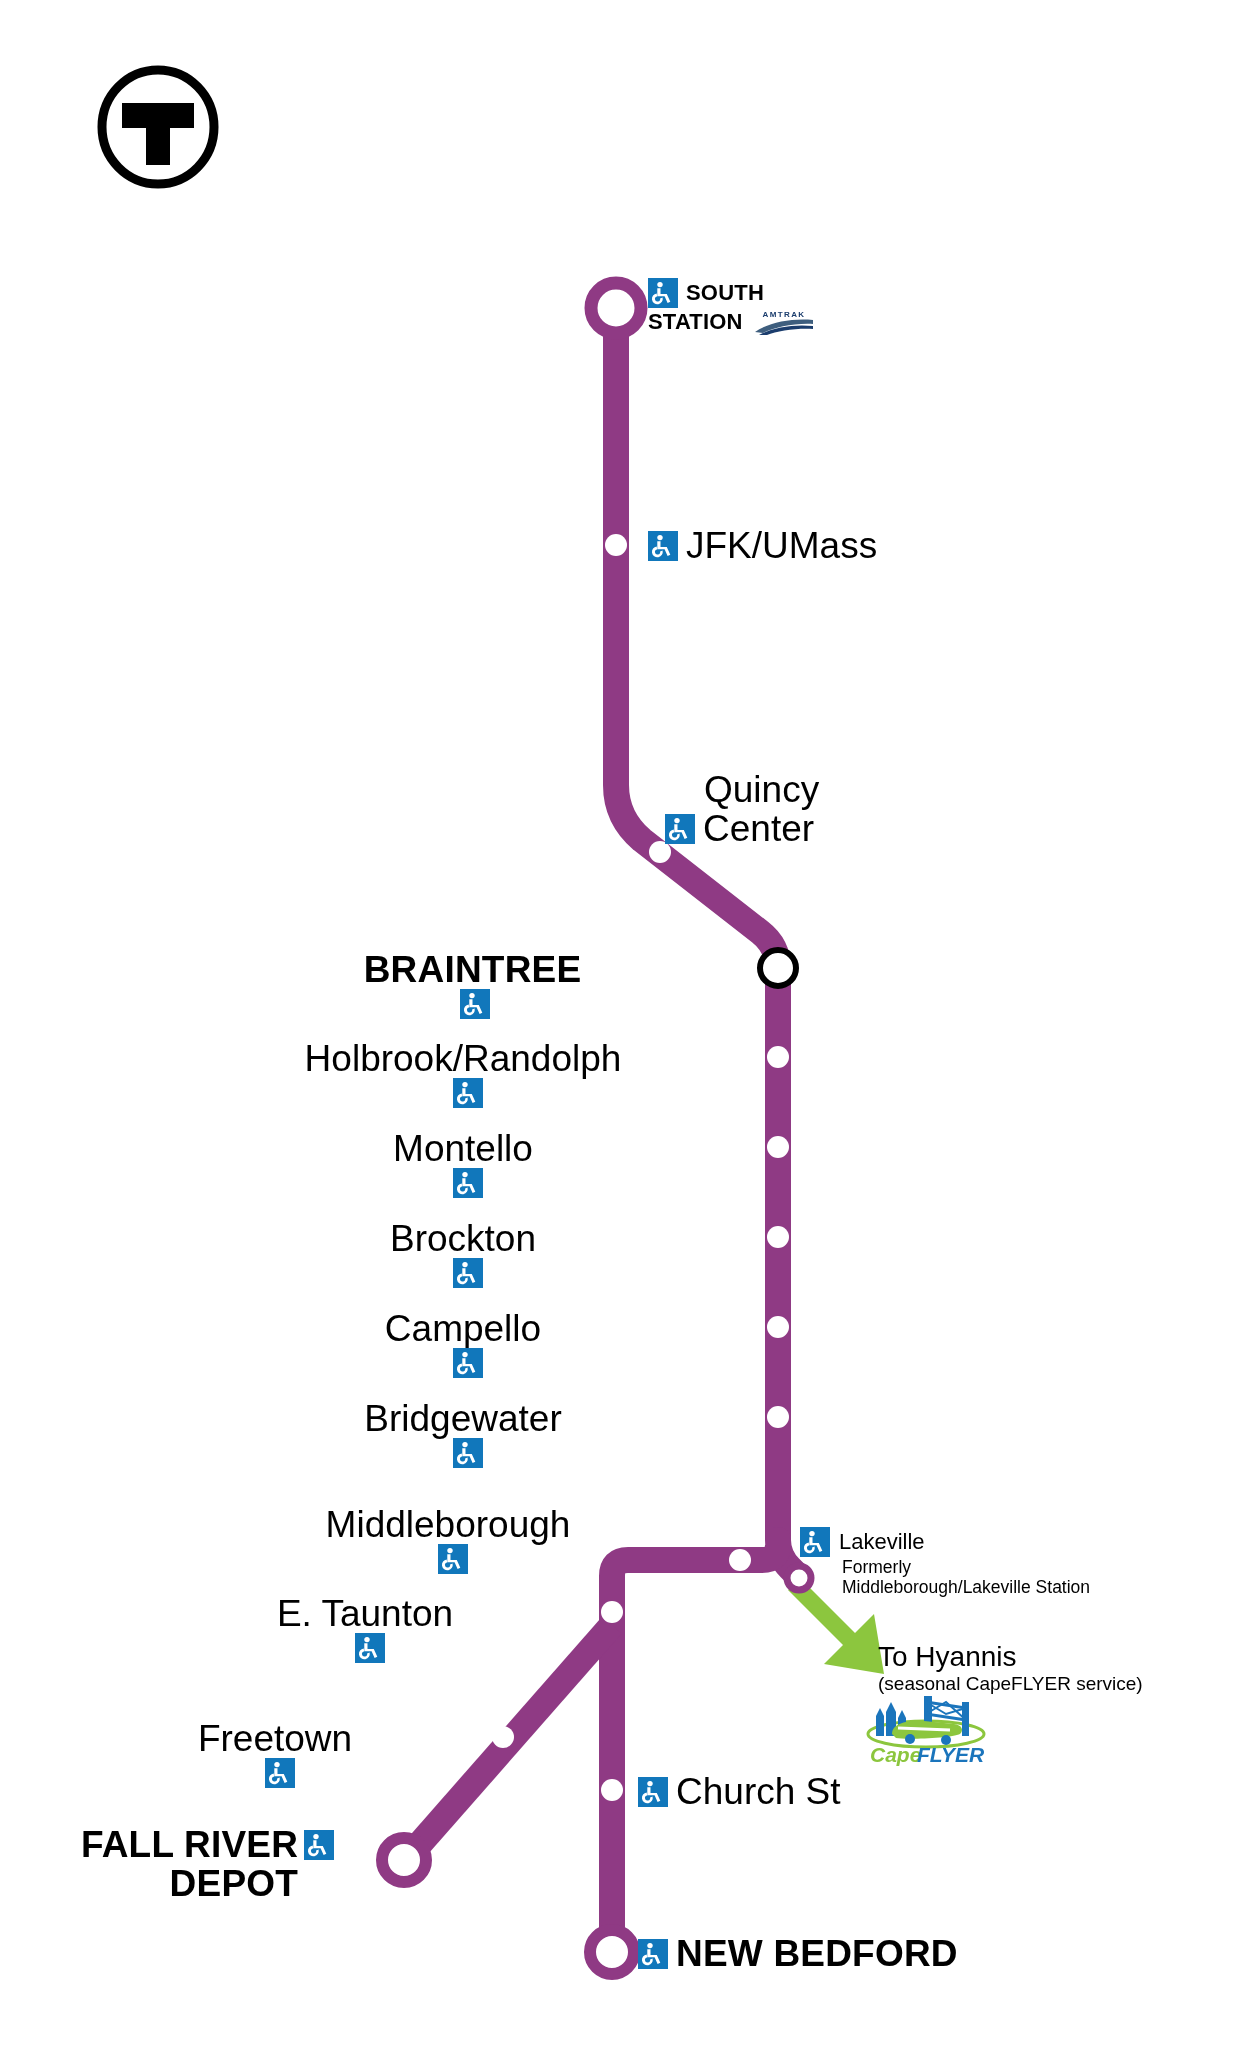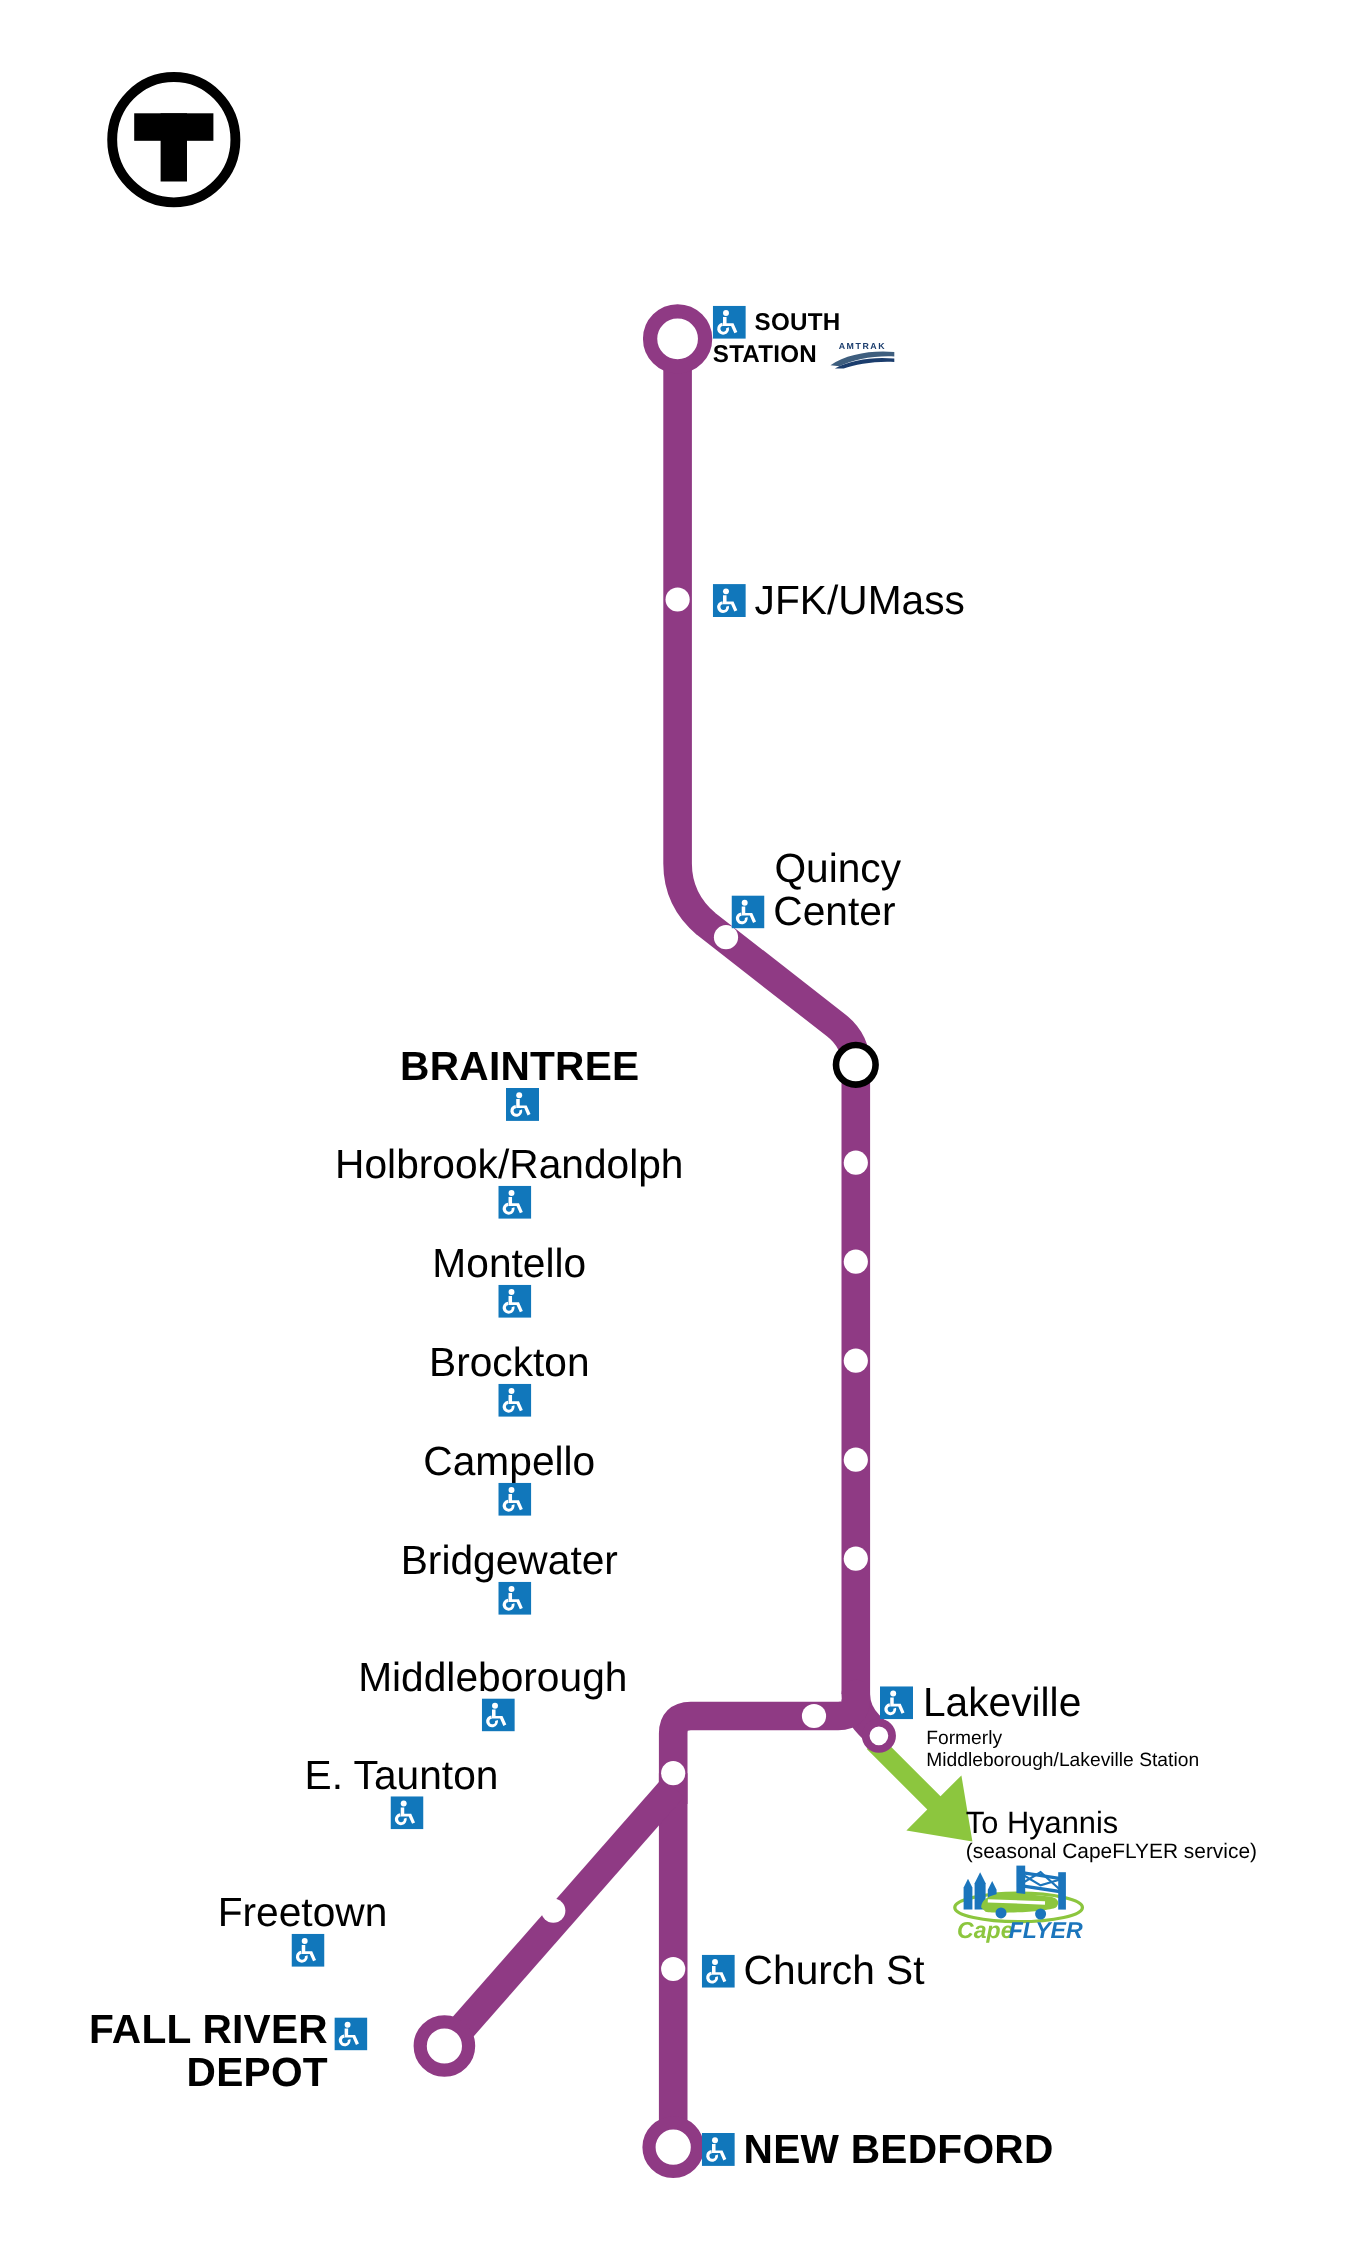--- a/index.html
+++ b/index.html
@@ -98,34 +98,34 @@
 
   
   .stacked {
     display: flex;
     flex-direction: column;
   }
   .stacked .row {
     display: flex;
     align-items: center;
   }
-  .stacked.right .row { justify-content: flex-end; align-items: flex-end; }
+  .stacked.right .row { justify-content: flex-end; }
 
   
   #lakeville-block {
     position: absolute;
     left: 800px;
     top: 1527px;
   }
   #lakeville-head {
     display: flex;
     align-items: center;
   }
   #lakeville-name {
-    font-size: 37px;
+    font-size: 22px;
     margin-left: 9px;
   }
   .sub {
     font-size: 17.5px;
     line-height: 1.16;
     color: #000000;
     margin-left: 42px;
   }
 
   

